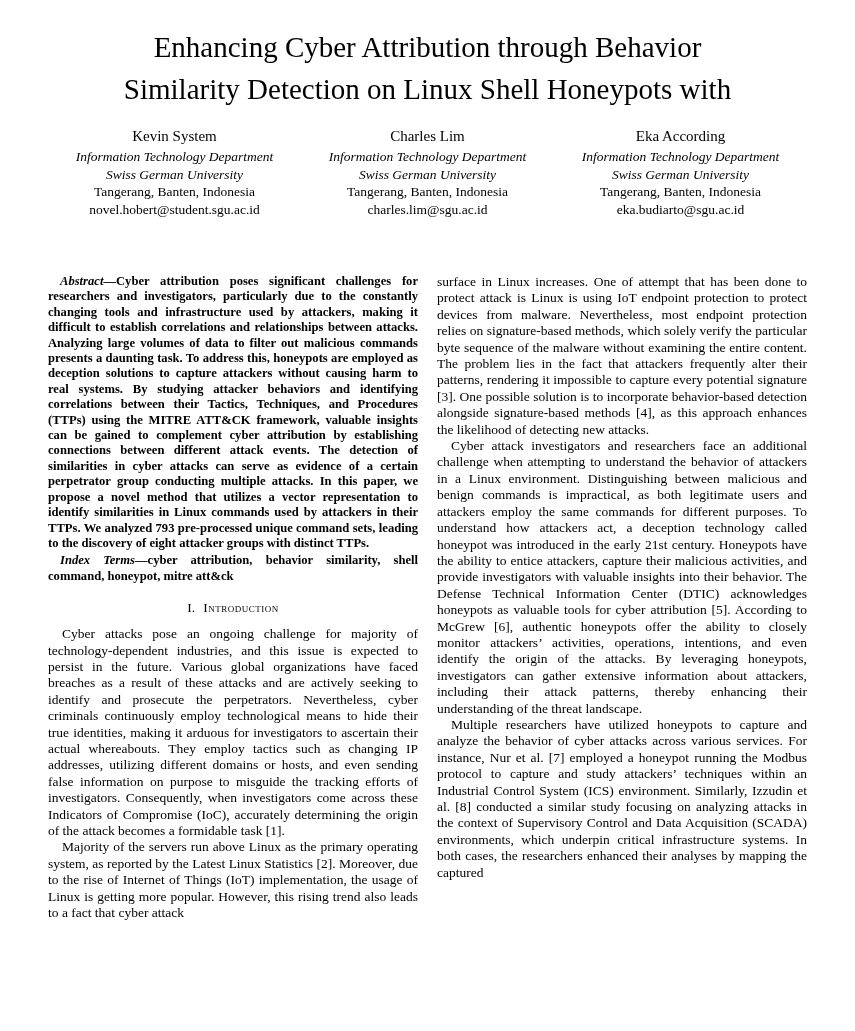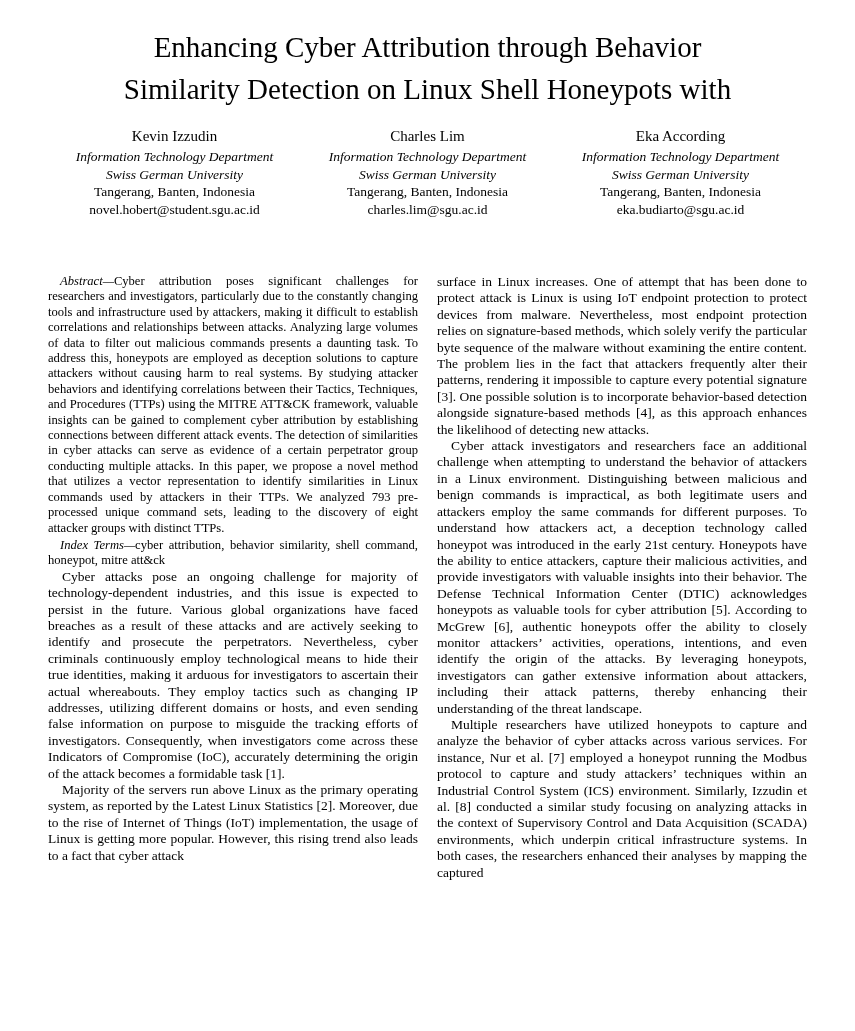--- a/index.html
+++ b/index.html
@@ -55,21 +55,21 @@
     margin-top: 56px;
   }
   .col {
     flex: 1 1 0;
     width: 370px;
     text-align: justify;
   }
   .abstract-para, .index-terms-para {
     font-size: 12.6px;
     line-height: 15.4px;
-    font-weight: normal;
+    font-weight: bold;
     margin: 0;
   }
   .abstract-para .lead-label,
   .index-terms-para .lead-label {
     font-style: italic;
   }
   .abstract-para { text-indent: 12px; }
   .index-terms-para { text-indent: 12px; margin-top: 2px; }
   .section-heading {
     text-align: center;
@@ -99,21 +99,21 @@
 
 <div class="page">
 
   <h1 class="paper-title"><span>Enhancing Cyber Attribution through Behavior</span><br>
     <span>Similarity Detection on Linux Shell Honeypots with</span><br>
     </h1>
 
   <div class="authors-row">
 
     <div class="author-block">
-      <div class="author-name">Kevin Izzudin</div>
+      <div class="author-name">Kevin System</div>
       <div class="author-line italic">Information Technology Department</div>
       <div class="author-line italic">Swiss German University</div>
       <div class="author-line">Tangerang, Banten, Indonesia</div>
       <div class="author-line">novel.hobert@student.sgu.ac.id</div>
     </div>
 
     <div class="author-block">
       <div class="author-name">Charles Lim</div>
       <div class="author-line italic">Information Technology Department</div>
       <div class="author-line italic">Swiss German University</div>
@@ -129,20 +129,21 @@
       <div class="author-line">eka.budiarto@sgu.ac.id</div>
     </div>
 
   </div>
 
   <div class="body-columns">
 
     <div class="col">
       <p class="abstract-para"><span class="lead-label">Abstract—</span><span>Cyber attribution poses significant challenges for researchers and investigators, particularly due to the constantly changing tools and infrastructure used by attackers, making it difficult to establish correlations and relationships between attacks. Analyzing large volumes of data to filter out malicious commands presents a daunting task. To address this, honeypots are employed as deception solutions to capture attackers without causing harm to real systems. By studying attacker behaviors and identifying correlations between their Tactics, Techniques, and Procedures (TTPs) using the MITRE ATT&amp;CK framework, valuable insights can be gained to complement cyber attribution by establishing connections between different attack events. The detection of similarities in cyber attacks can serve as evidence of a certain perpetrator group conducting multiple attacks. In this paper, we propose a novel method that utilizes a vector representation to identify similarities in Linux commands used by attackers in their TTPs. We analyzed 793 pre-processed unique command sets, leading to the discovery of eight attacker groups with distinct TTPs.</span></p>
       <p class="index-terms-para"><span class="lead-label">Index Terms—</span><span>cyber attribution, behavior similarity, shell command, honeypot, mitre att&amp;ck</span></p>
+      <h2 class="section-heading"><span class="sec-num">I.</span><span class="sec-title">Introduction</span></h2>
       <p class="body-para">Cyber attacks pose an ongoing challenge for majority of technology-dependent industries, and this issue is expected to persist in the future. Various global organizations have faced breaches as a result of these attacks and are actively seeking to identify and prosecute the perpetrators. Nevertheless, cyber criminals continuously employ technological means to hide their true identities, making it arduous for investigators to ascertain their actual whereabouts. They employ tactics such as changing IP addresses, utilizing different domains or hosts, and even sending false information on purpose to misguide the tracking efforts of investigators. Consequently, when investigators come across these Indicators of Compromise (IoC), accurately determining the origin of the attack becomes a formidable task [1].</p>
       <p class="body-para">Majority of the servers run above Linux as the primary operating system, as reported by the Latest Linux Statistics [2]. Moreover, due to the rise of Internet of Things (IoT) implementation, the usage of Linux is getting more popular. However, this rising trend also leads to a fact that cyber attack</p>
     </div>
 
     <div class="col">
       <p class="body-para no-indent">surface in Linux increases. One of attempt that has been done to protect attack is Linux is using IoT endpoint protection to protect devices from malware. Nevertheless, most endpoint protection relies on signature-based methods, which solely verify the particular byte sequence of the malware without examining the entire content. The problem lies in the fact that attackers frequently alter their patterns, rendering it impossible to capture every potential signature [3]. One possible solution is to incorporate behavior-based detection alongside signature-based methods [4], as this approach enhances the likelihood of detecting new attacks.</p>
       <p class="body-para">Cyber attack investigators and researchers face an additional challenge when attempting to understand the behavior of attackers in a Linux environment. Distinguishing between malicious and benign commands is impractical, as both legitimate users and attackers employ the same commands for different purposes. To understand how attackers act, a deception technology called honeypot was introduced in the early 21st century. Honeypots have the ability to entice attackers, capture their malicious activities, and provide investigators with valuable insights into their behavior. The Defense Technical Information Center (DTIC) acknowledges honeypots as valuable tools for cyber attribution [5]. According to McGrew [6], authentic honeypots offer the ability to closely monitor attackers’ activities, operations, intentions, and even identify the origin of the attacks. By leveraging honeypots, investigators can gather extensive information about attackers, including their attack patterns, thereby enhancing their understanding of the threat landscape.</p>
       <p class="body-para">Multiple researchers have utilized honeypots to capture and analyze the behavior of cyber attacks across various services. For instance, Nur et al. [7] employed a honeypot running the Modbus protocol to capture and study attackers’ techniques within an Industrial Control System (ICS) environment. Similarly, Izzudin et al. [8] conducted a similar study focusing on analyzing attacks in the context of Supervisory Control and Data Acquisition (SCADA) environments, which underpin critical infrastructure systems. In both cases, the researchers enhanced their analyses by mapping the captured</p>
     </div>
 

